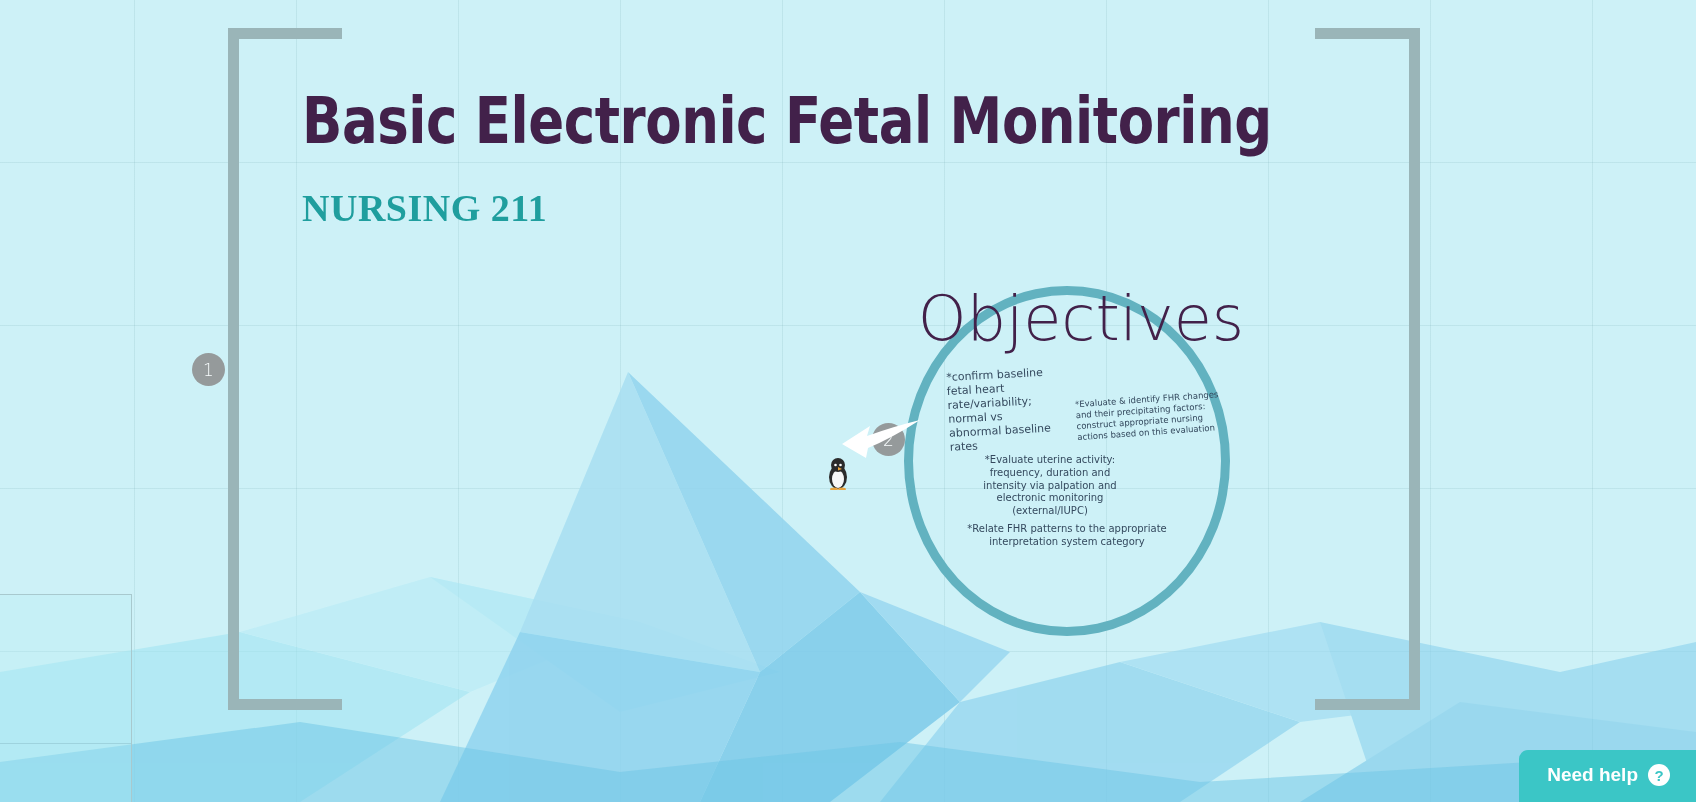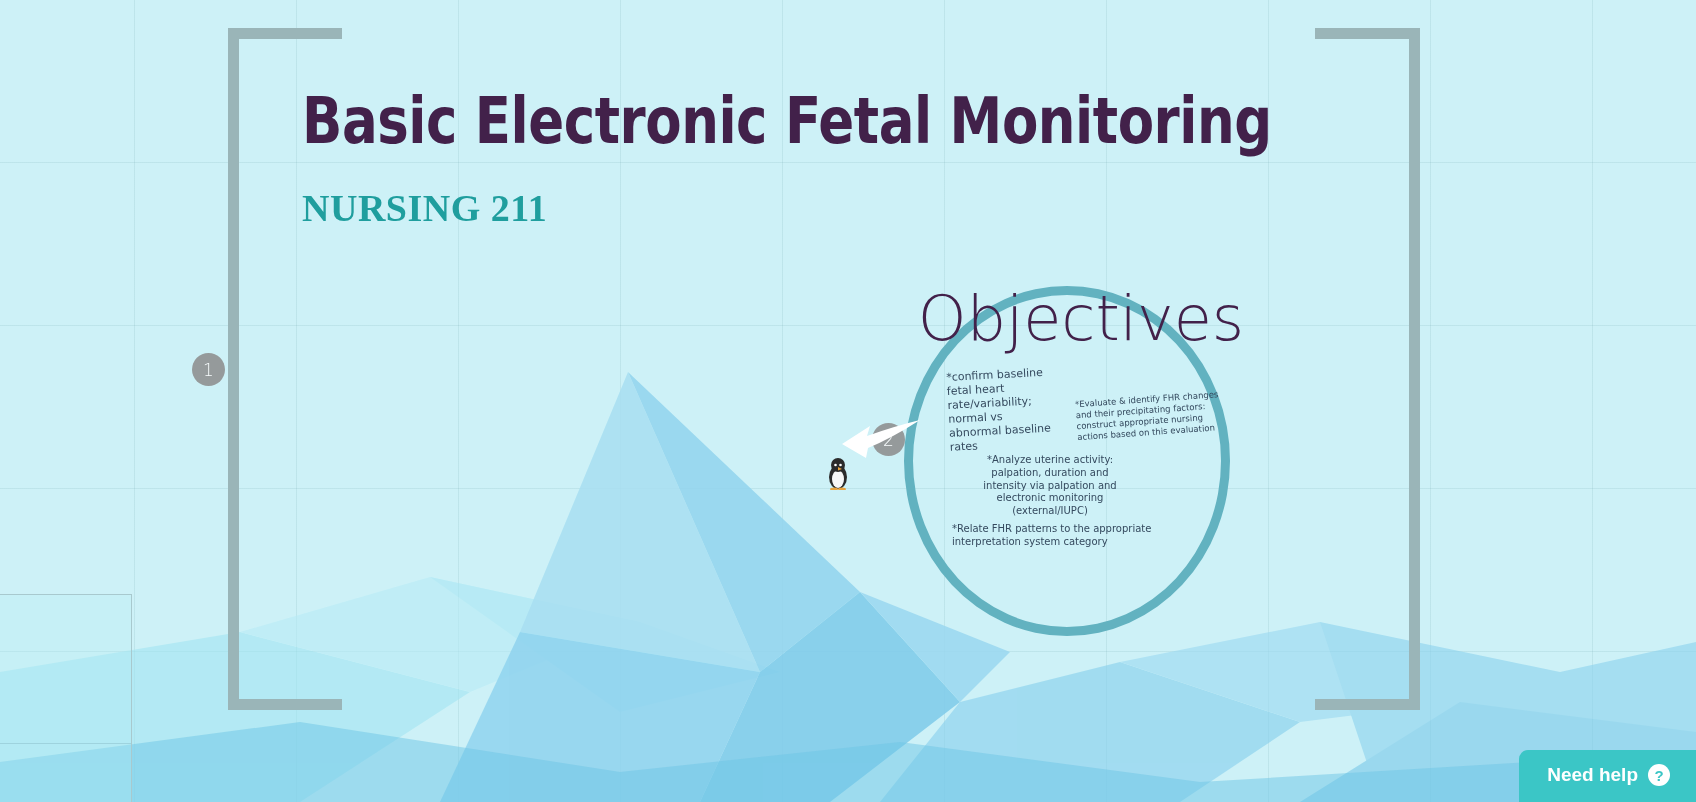--- a/index.html
+++ b/index.html
@@ -65,21 +65,21 @@
     font-family:"DejaVu Sans","Liberation Sans",sans-serif;
   }
   .objtext{
     position:absolute;color:#34495e;
     font-family:"DejaVu Sans","Liberation Sans",sans-serif;
     line-height:1.28;
   }
   #obj-1{left:50px;top:90px;width:110px;font-size:11px;transform:rotate(-3deg);}
   #obj-2{left:178px;top:116px;width:148px;font-size:8.5px;transform:rotate(-4deg);}
   #obj-3{left:72px;top:176px;width:160px;font-size:10px;text-align:center;}
-  #obj-4{left:54px;top:245px;width:230px;font-size:10px;}
+  #obj-4{left:54px;top:245px;width:230px;font-size:10px;text-align:center;}
 
   
   .marker{
     position:absolute;width:33px;height:33px;border-radius:50%;
     background:#8c8c8c;color:#fff;opacity:.86;
     display:flex;align-items:center;justify-content:center;
     font-size:17px;font-family:"DejaVu Sans","Liberation Sans",sans-serif;
     font-weight:300;
   }
   #marker-1{left:192px;top:353px;}
@@ -164,21 +164,21 @@
   </div>
 
   <div id="title">Basic Electronic Fetal Monitoring</div>
   <div id="subtitle">NURSING 211</div>
 
   <div id="objectives-frame">
     <div class="ring"></div>
     <div id="objectives-title">Objectives</div>
     <div class="objtext" id="obj-1">*confirm baseline fetal heart rate/variability; normal vs abnormal baseline rates</div>
     <div class="objtext" id="obj-2">*Evaluate &amp; identify FHR changes and their precipitating factors: construct appropriate nursing actions based on this evaluation</div>
-    <div class="objtext" id="obj-3">*Analyze uterine activity: palpation, duration and intensity via palpation and electronic monitoring (external/IUPC)</div>
+    <div class="objtext" id="obj-3">*Evaluate uterine activity: frequency, duration and intensity via palpation and electronic monitoring (external/IUPC)</div>
     <div class="objtext" id="obj-4">*Relate FHR patterns to the appropriate interpretation system category</div>
   </div>
 
   <div class="marker" id="marker-1">1</div>
   <div class="marker" id="marker-2">2</div>
 
   <div id="prev-slide">
     <div id="prev-slide-divider"></div>
     <div class="ln c-blue">s Continuous FHR</div>
     <div class="ln c-blue">oring</div>

